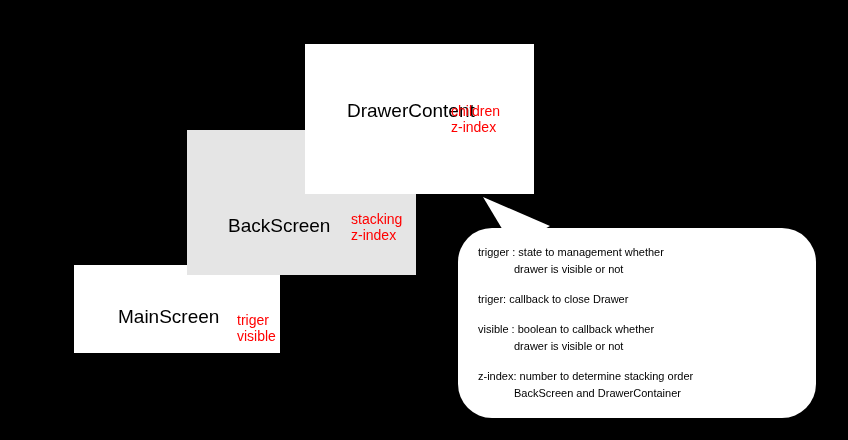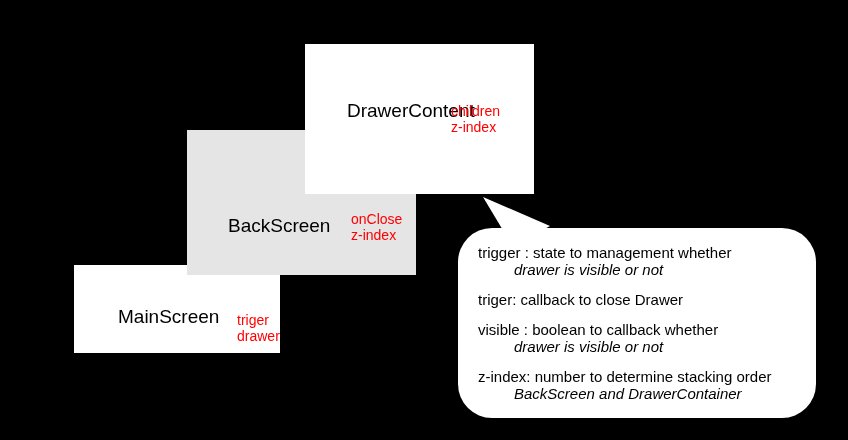--- a/index.html
+++ b/index.html
@@ -105,53 +105,52 @@
     height: 55px;
     z-index: 6;
     pointer-events: none;
   }
   .callout-body {
     position: absolute;
     left: 20px;
     top: 16px;
     right: 14px;
     color: #000000;
-    font-size: 15px;
+    font-size: 11px;
     line-height: 17px;
   }
   .callout-entry {
     margin-bottom: 13px;
   }
   .callout-entry:last-child {
     margin-bottom: 0;
   }
   .callout-line-1 { white-space: nowrap; }
   .callout-line-2 {
     white-space: nowrap;
     padding-left: 36px;
-    font-style: italic;
   }
 </style>
 </head>
 <body>
 
 <div id="canvas">
 
   <div class="screen-box" id="main-screen">
     <div class="box-title">MainScreen</div>
     <div class="prop-list">
       <div>triger</div>
-      <div>drawer</div>
+      <div>visible</div>
     </div>
   </div>
 
   <div class="screen-box" id="back-screen">
     <div class="box-title">BackScreen</div>
     <div class="prop-list">
-      <div>onClose</div>
+      <div>stacking</div>
       <div>z-index</div>
     </div>
   </div>
 
   <div class="screen-box" id="drawer-content">
     <div class="box-title">DrawerContent</div>
     <div class="prop-list">
       <div>children</div>
       <div>z-index</div>
     </div>

